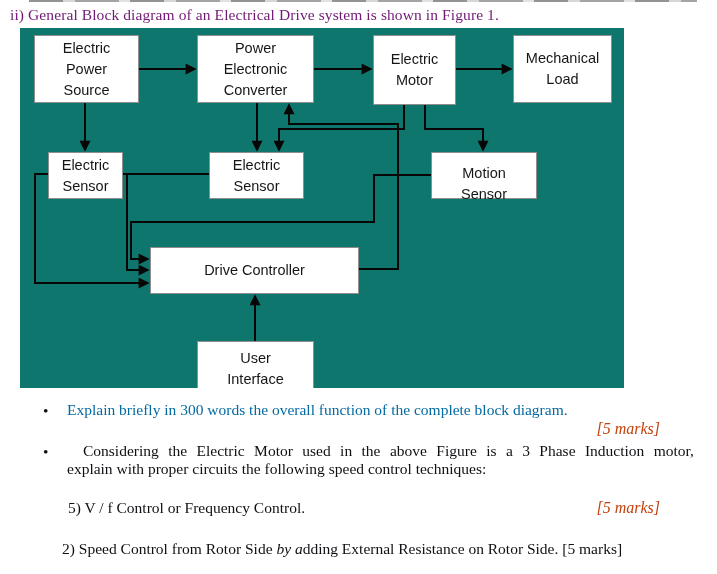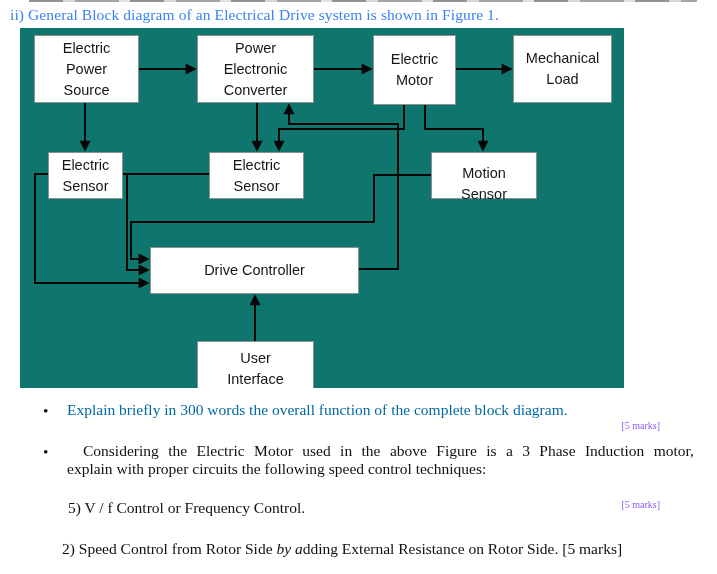--- a/index.html
+++ b/index.html
@@ -6,21 +6,21 @@
   body{
     width:717px;height:574px;background:#ffffff;position:relative;
     font-family:"Liberation Serif", serif;color:#101014;overflow:hidden;
   }
   .remnant{
     position:absolute;left:29px;top:0;width:668px;height:2px;opacity:.75;
     background:repeating-linear-gradient(90deg,#6f6f73 0 34px,#c9c9cc 34px 46px,#86868a 46px 90px,#d8d8da 90px 101px);
   }
   .doc-title{
     position:absolute;left:10px;top:6px;font-size:15.5px;letter-spacing:.1px;
-    color:#3b82f6;white-space:nowrap;
+    color:#701a75;white-space:nowrap;
   }
   
   .figure{
     position:absolute;left:20px;top:28px;width:604px;height:360px;
     background:#0f766e;overflow:hidden;
   }
   .figure svg{position:absolute;left:0;top:0;}
   .blk{
     position:absolute;background:#ffffff;border:1px solid #8e8e8e;
     font-family:"Liberation Sans", sans-serif;font-size:14.5px;color:#161616;
@@ -37,21 +37,21 @@
   .b-ui {left:177px;top:313px;width:117px;height:52px;padding-top:6px;border-bottom:none;}
   .wire{stroke:#060606;stroke-width:2;fill:none;}
   
   .bullet{position:absolute;left:43px;font-size:15.5px;color:#101014;}
   .qline{position:absolute;left:67px;font-size:15.5px;color:#0369a1;white-space:nowrap;}
   .qblock{
     position:absolute;left:67px;width:627px;font-size:15.5px;color:#101014;
   }
   .jline{display:block;text-align:justify;text-align-last:justify;margin-left:16px;}
   .nline{display:block;}
-  .marks{position:absolute;right:57px;font-size:10px;color:#8b5cf6;white-space:nowrap;}
+  .marks{position:absolute;right:57px;font-size:16px;color:#c2410c;white-space:nowrap;font-style:italic;}
   .sub{position:absolute;font-size:15.5px;color:#101014;white-space:nowrap;}
   .it{font-style:italic;}
 </style>
 </head>
 <body>
 
 <div class="remnant"></div>
 
 <div class="doc-title">ii) General Block diagram of an Electrical Drive system is shown in Figure 1.</div>
 

